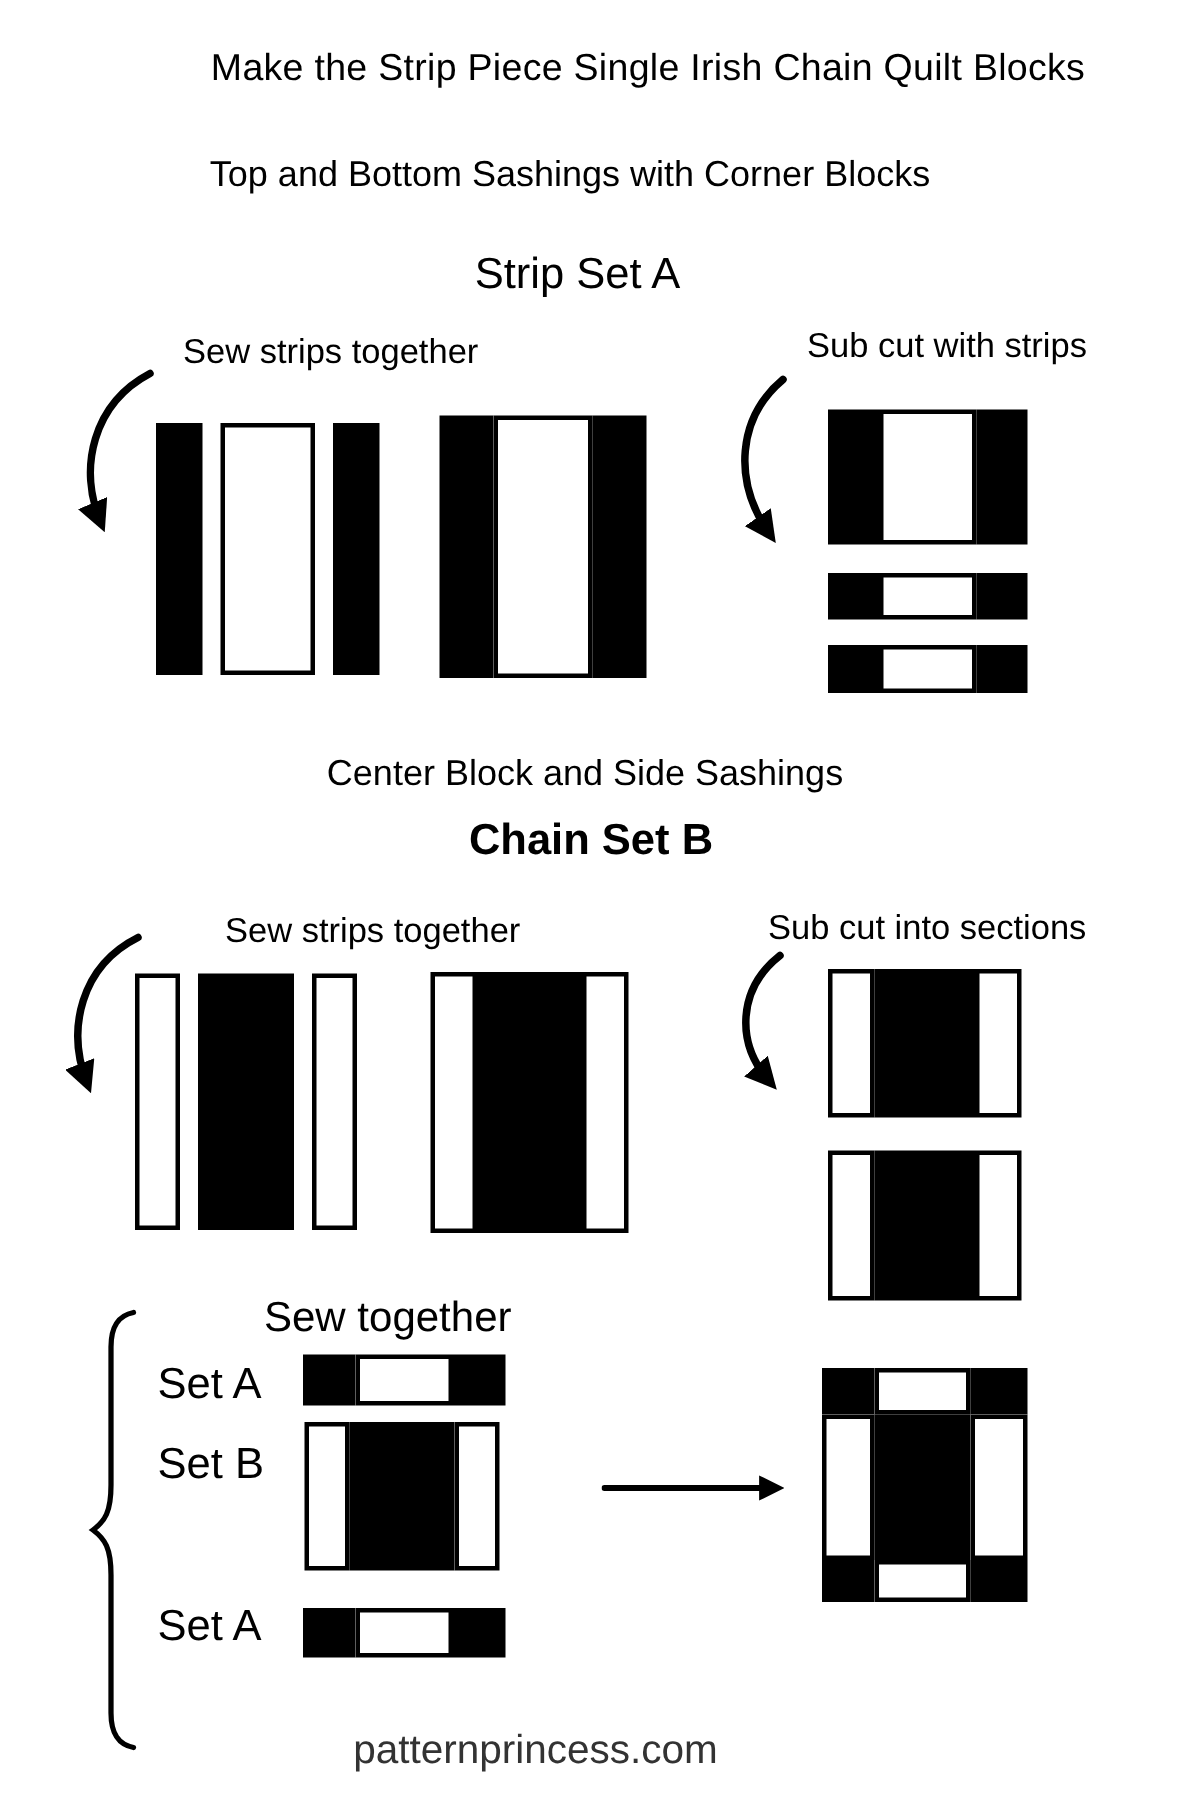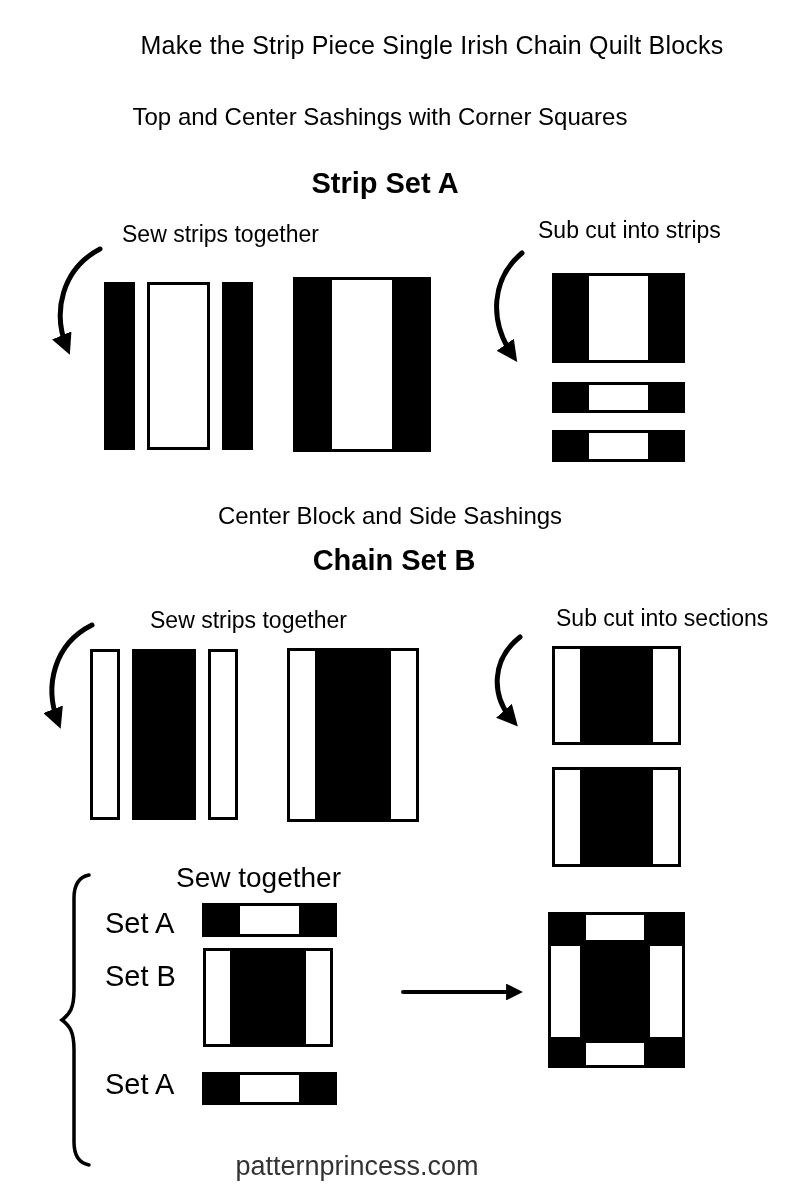--- a/index.html
+++ b/index.html
@@ -4,27 +4,27 @@
 <style>
   html,body{margin:0;padding:0;background:#fff;}
   #canvas{
     position:relative;width:800px;height:1200px;background:#ffffff;
     font-family:"Liberation Sans",sans-serif;color:#000;overflow:hidden;
   }
   .abs{position:absolute;}
   .txt{white-space:nowrap;}
   #title{left:0;top:31px;width:800px;text-align:center;font-size:25px;font-weight:400;letter-spacing:.2px;padding-left:32px;}
   #subtitleA{left:0;top:103px;width:760px;text-align:center;font-size:24px;}
-  #headA{left:0;top:167px;width:770px;text-align:center;font-size:29px;font-weight:700;}
+  #headA{left:0;top:167px;width:770px;text-align:center;font-size:29px;font-weight:400;}
   #lblSewA{left:122px;top:221px;font-size:23px;}
   #lblCutA{left:538px;top:217px;font-size:23px;}
   #subtitleB{left:0;top:502px;width:780px;text-align:center;font-size:24px;}
   #headB{left:0;top:544px;width:788px;text-align:center;font-size:29px;font-weight:700;}
   #lblSewB{left:150px;top:607px;font-size:23px;}
-  #lblCutB{left:512px;top:605px;font-size:23px;margin-left:44px;}
+  #lblCutB{left:512px;top:605px;font-size:23px;}
   #lblSewTog{left:176px;top:862px;font-size:28px;}
   .setlbl{font-size:29px;text-align:center;}
   #lblSetA1{left:105px;top:907px;}
   #lblSetB{left:105px;top:960px;}
   #lblSetA2{left:105px;top:1068px;}
   #watermark{left:0;top:1151px;width:714px;text-align:center;font-size:27px;color:#333;}
 
   .strips{display:flex;align-items:stretch;}
   .piece{flex:0 0 auto;}
   .piece.black{background:#000;}
@@ -73,24 +73,24 @@
 
   <svg width="0" height="0" style="position:absolute">
     <defs>
       <marker id="ah" viewBox="0 0 10 10" refX="6.5" refY="5" markerWidth="4.2" markerHeight="4.2" orient="auto">
         <path d="M0 0 L10 5 L0 10 z" fill="#000"></path>
       </marker>
     </defs>
   </svg>
 
   <div class="abs txt" id="title">Make the Strip Piece Single Irish Chain Quilt Blocks</div>
-  <div class="abs txt" id="subtitleA">Top and Center Sashings with Corner Squares</div>
+  <div class="abs txt" id="subtitleA">Top and Bottom Sashings with Corner Blocks</div>
   <div class="abs txt" id="headA">Strip Set A</div>
   <div class="abs txt" id="lblSewA">Sew strips together</div>
-  <div class="abs txt" id="lblCutA">Sub cut into strips</div>
+  <div class="abs txt" id="lblCutA">Sub cut with strips</div>
 
   <svg class="abs arrow" style="left:52px;top:244px" width="52" height="120" viewBox="0 0 52 120">
     <path class="line" d="M48 5 C 10 25, 0 68, 15 104" marker-end="url(#ah)"></path>
   </svg>
   <svg class="abs arrow" style="left:488px;top:248px" width="48" height="125" viewBox="0 0 48 125">
     <path class="line" d="M34 5 C 4 30, 0 72, 25 108" marker-end="url(#ah)"></path>
   </svg>
 
   <div class="abs strips" id="gA-sep">
       <div class="piece black"></div>

